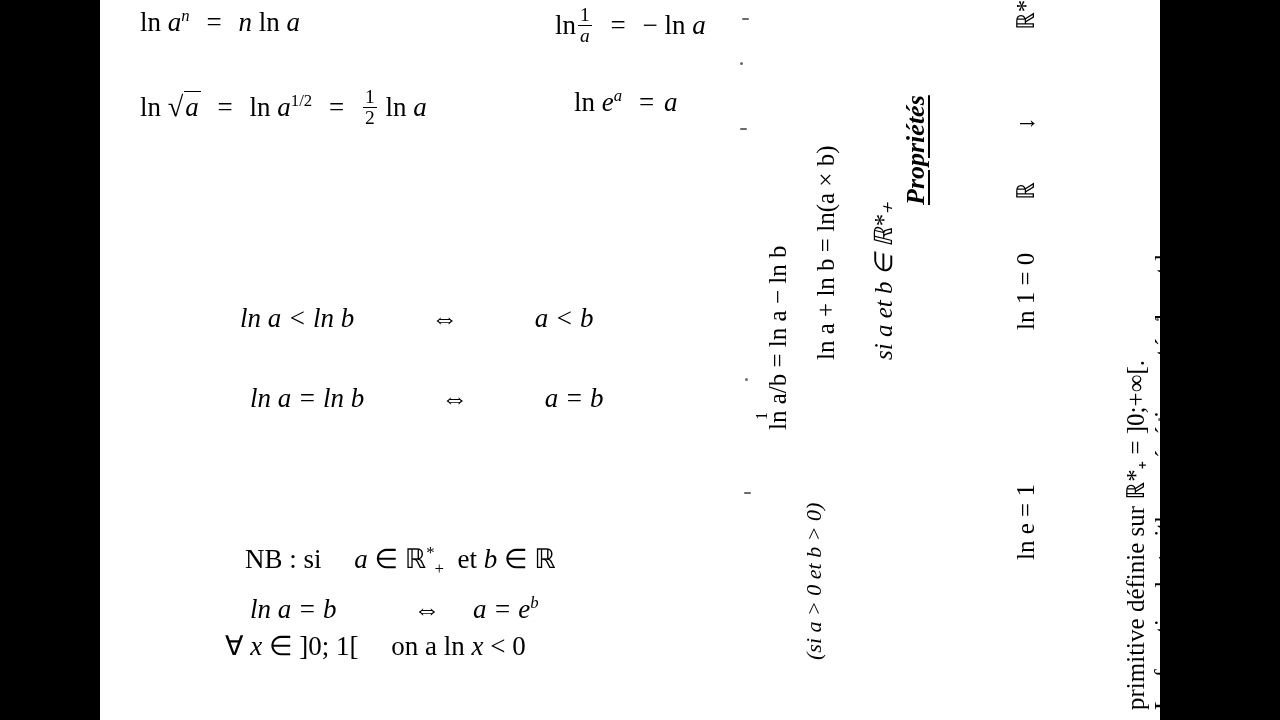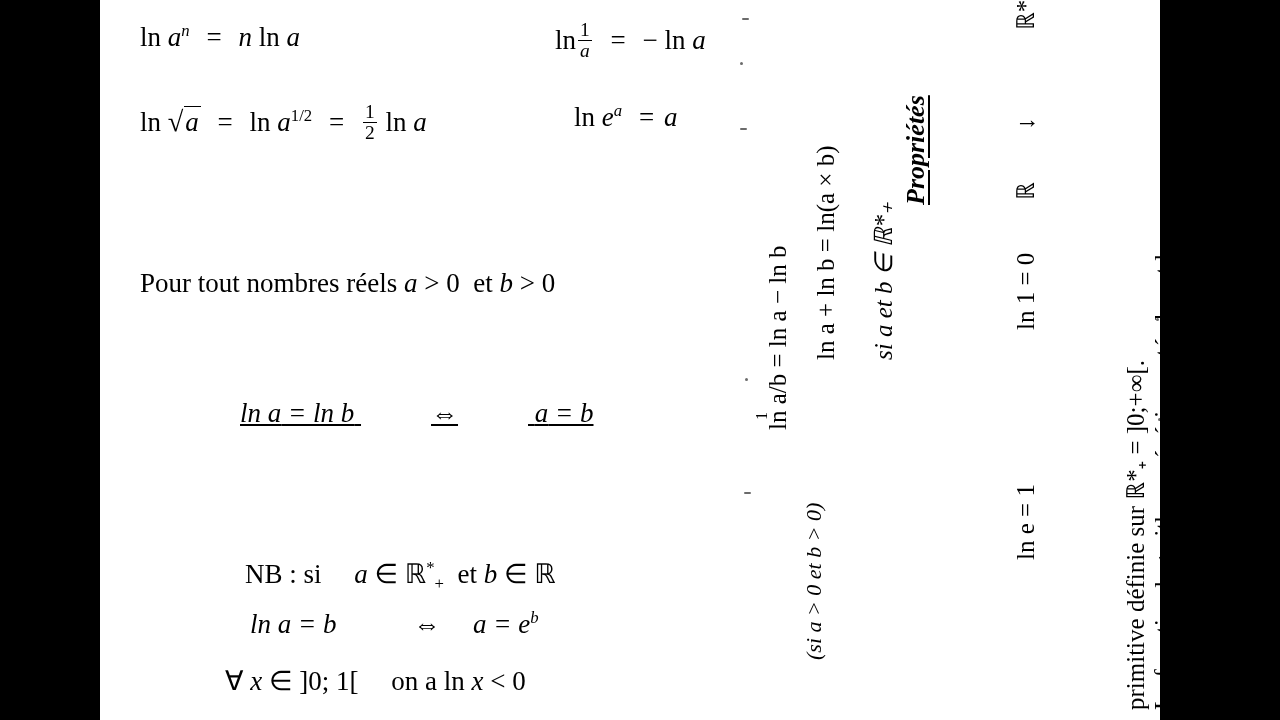--- a/index.html
+++ b/index.html
@@ -31,21 +31,20 @@
     top: 0;
     width: 620px;
     height: 720px;
     color: #000000;
   }
   .line {
     position: absolute;
     white-space: nowrap;
     font-size: 27px;
     line-height: 1;
-    margin-top: 15px;
   }
   .it { font-style: italic; }
   .rm { font-style: normal; }
   
   sup.s { font-size: 0.62em; vertical-align: super; font-style: italic; }
   sup.sr { font-size: 0.62em; vertical-align: super; font-style: normal; text-align: center; }
   sub.b { font-size: 0.62em; vertical-align: sub; font-style: normal; }
   
   .frac {
     display: inline-block;
@@ -106,46 +105,47 @@
       <div class="line" style="left:0px; top:87px;">
         <span class="rm">ln</span>&nbsp;<span class="radic">√</span><span class="it sqrt">a</span>
         <span class="gap-s"></span>=<span class="gap-s"></span>
         <span class="rm">ln</span>&nbsp;<span class="it">a</span><sup class="sr">1/2</sup>
         <span class="gap-s"></span>=<span class="gap-s"></span>
         <span class="frac"><span class="num">1</span><span class="den">2</span></span>
         <span class="rm">ln</span>&nbsp;<span class="it">a</span>
       </div>
 
 
-      <div class="line" style="left:0px; top:255px;">
-        <span class="rm">Pour tout nombres réels</span>&nbsp;<span class="it">a</span> &gt; 0
-        <span class="rm">&nbsp;et&nbsp;</span><span class="it">b</span> &gt; 0
-      </div>
-
-
-      <div class="line it" style="left:100px; top:385px;text-decoration:underline;">
+
+      <div class="line it" style="left:100px; top:305px;">
+        <span>ln a</span>&nbsp;&lt;&nbsp;<span>ln b</span>
+        <span class="gap-xl"></span><span class="rm">⇔</span><span class="gap-xl"></span>
+        <span>a</span>&nbsp;&lt;&nbsp;<span>b</span>
+      </div>
+
+      <div class="line it" style="left:110px; top:385px;">
         <span>ln a</span>&nbsp;=&nbsp;<span>ln b</span>
         <span class="gap-xl"></span><span class="rm">⇔</span><span class="gap-xl"></span>
         <span>a</span>&nbsp;=&nbsp;<span>b</span>
       </div>
 
 
       <div class="line it" style="left:110px; top:595px;">
         <span>ln a</span>&nbsp;=&nbsp;<span>b</span>
         <span class="gap-xl"></span><span class="rm">⇔</span><span class="gap-m"></span>
         <span>a</span>&nbsp;=&nbsp;<span>e</span><sup class="s">b</sup>
       </div>
 
       <div class="line" style="left:105px; top:545px;">
         <span class="rm">NB&nbsp;:&nbsp;si</span><span class="gap-m"></span>
         <span class="it">a</span>&nbsp;∈&nbsp;ℝ<sup class="sr">*</sup><sub class="b">+</sub>
         <span class="rm">&nbsp;et&nbsp;</span><span class="it">b</span>&nbsp;∈&nbsp;ℝ
       </div>
 
-      <div class="line" style="left:85px; top:653px;">
+      <div class="line" style="left:85px; top:633px;">
         <span class="rm">∀</span>&nbsp;<span class="it">x</span>&nbsp;<span class="rm">∈&nbsp;]0;&nbsp;1[</span>
         <span class="gap-m"></span><span class="rm">on a&nbsp;ln</span>&nbsp;<span class="it">x</span>&nbsp;&lt;&nbsp;0
       </div>
 
       <div class="line" style="left:415px; top:5px;">
         <span class="rm">ln</span><span class="frac"><span class="num">1</span><span class="den it">a</span></span>
         <span class="gap-s"></span>=<span class="gap-s"></span>
         − <span class="rm">ln</span>&nbsp;<span class="it">a</span>
       </div>
 

